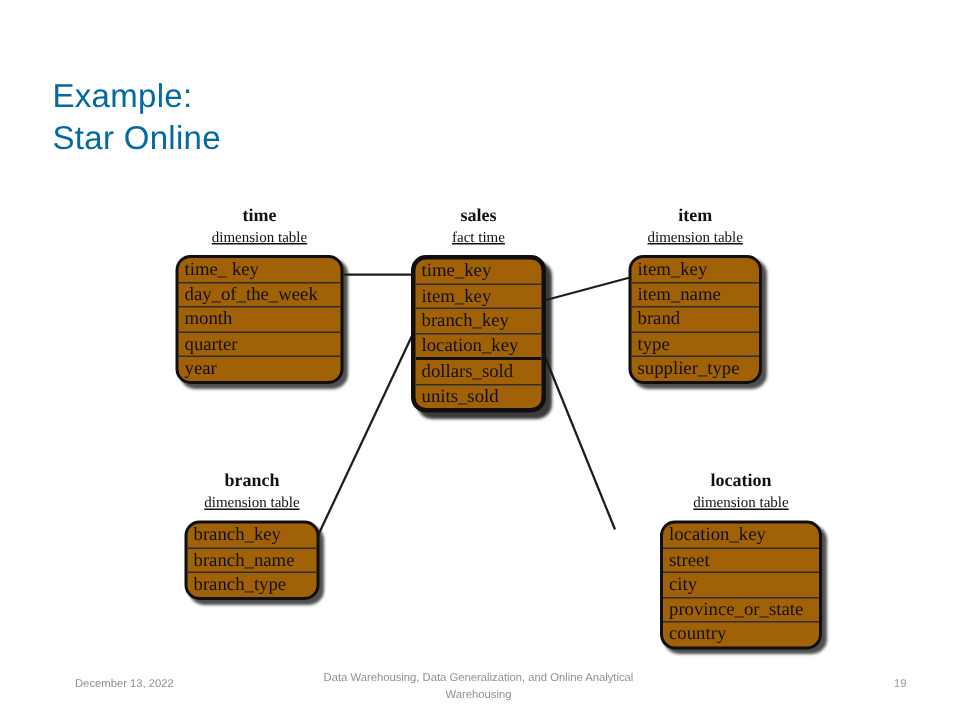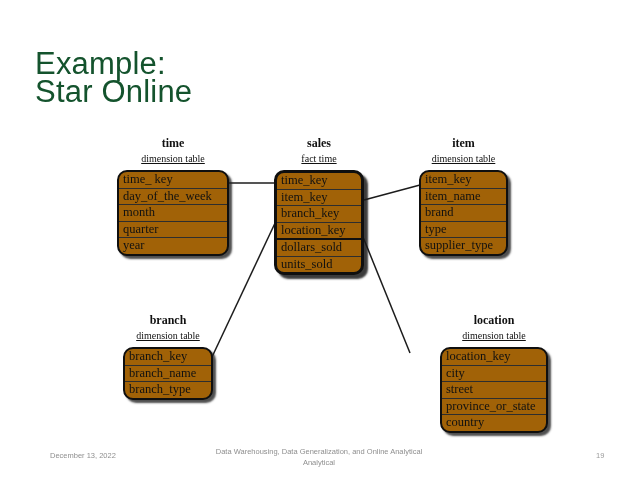--- a/index.html
+++ b/index.html
@@ -5,22 +5,22 @@
   html,body{margin:0;padding:0;background:#e8e8e8;}
   .slide{
     position:relative;
     width:638px;height:478px;
     background:#ffffff;
     overflow:hidden;
     font-family:"Liberation Sans",sans-serif;
   }
   .slide-title{
     position:absolute;left:35px;top:50px;
-    font-size:31px;line-height:28px;
-    color:#14532d;letter-spacing:0.2px;
+    font-size:22px;line-height:28px;
+    color:#0369a1;letter-spacing:0.2px;
   }
   
   .connector-svg{position:absolute;left:0;top:0;width:638px;height:478px;z-index:0;}
   .tgroup{
     position:absolute;z-index:1;
     font-family:"Liberation Serif","DejaVu Serif",serif;
     text-align:center;color:#111;
   }
   .ttitle{font-weight:bold;font-size:12px;line-height:15px;}
   .tsub{font-size:10px;line-height:16px;text-decoration:underline;}
@@ -108,27 +108,27 @@
       <div class="trow">branch_name</div>
       <div class="trow">branch_type</div>
     </div>
   </div>
 
   <div class="tgroup" style="left:410px;top:313px;width:108px;padding-left:30px;">
     <div class="ttitle">location</div>
     <div class="tsub">dimension table</div>
     <div class="tbox">
       <div class="trow">location_key</div>
+      <div class="trow">street</div>
       <div class="trow">city</div>
-      <div class="trow">street</div>
       <div class="trow">province_or_state</div>
       <div class="trow">country</div>
     </div>
   </div>
 
   <div class="footer-date">December 13, 2022</div>
   <div class="footer-center">
     <div>Data Warehousing, Data Generalization, and Online Analytical</div>
-    <div>Analytical</div>
+    <div>Warehousing</div>
   </div>
   <div class="footer-page">19</div>
 
 </div>
 
 </body></html>

